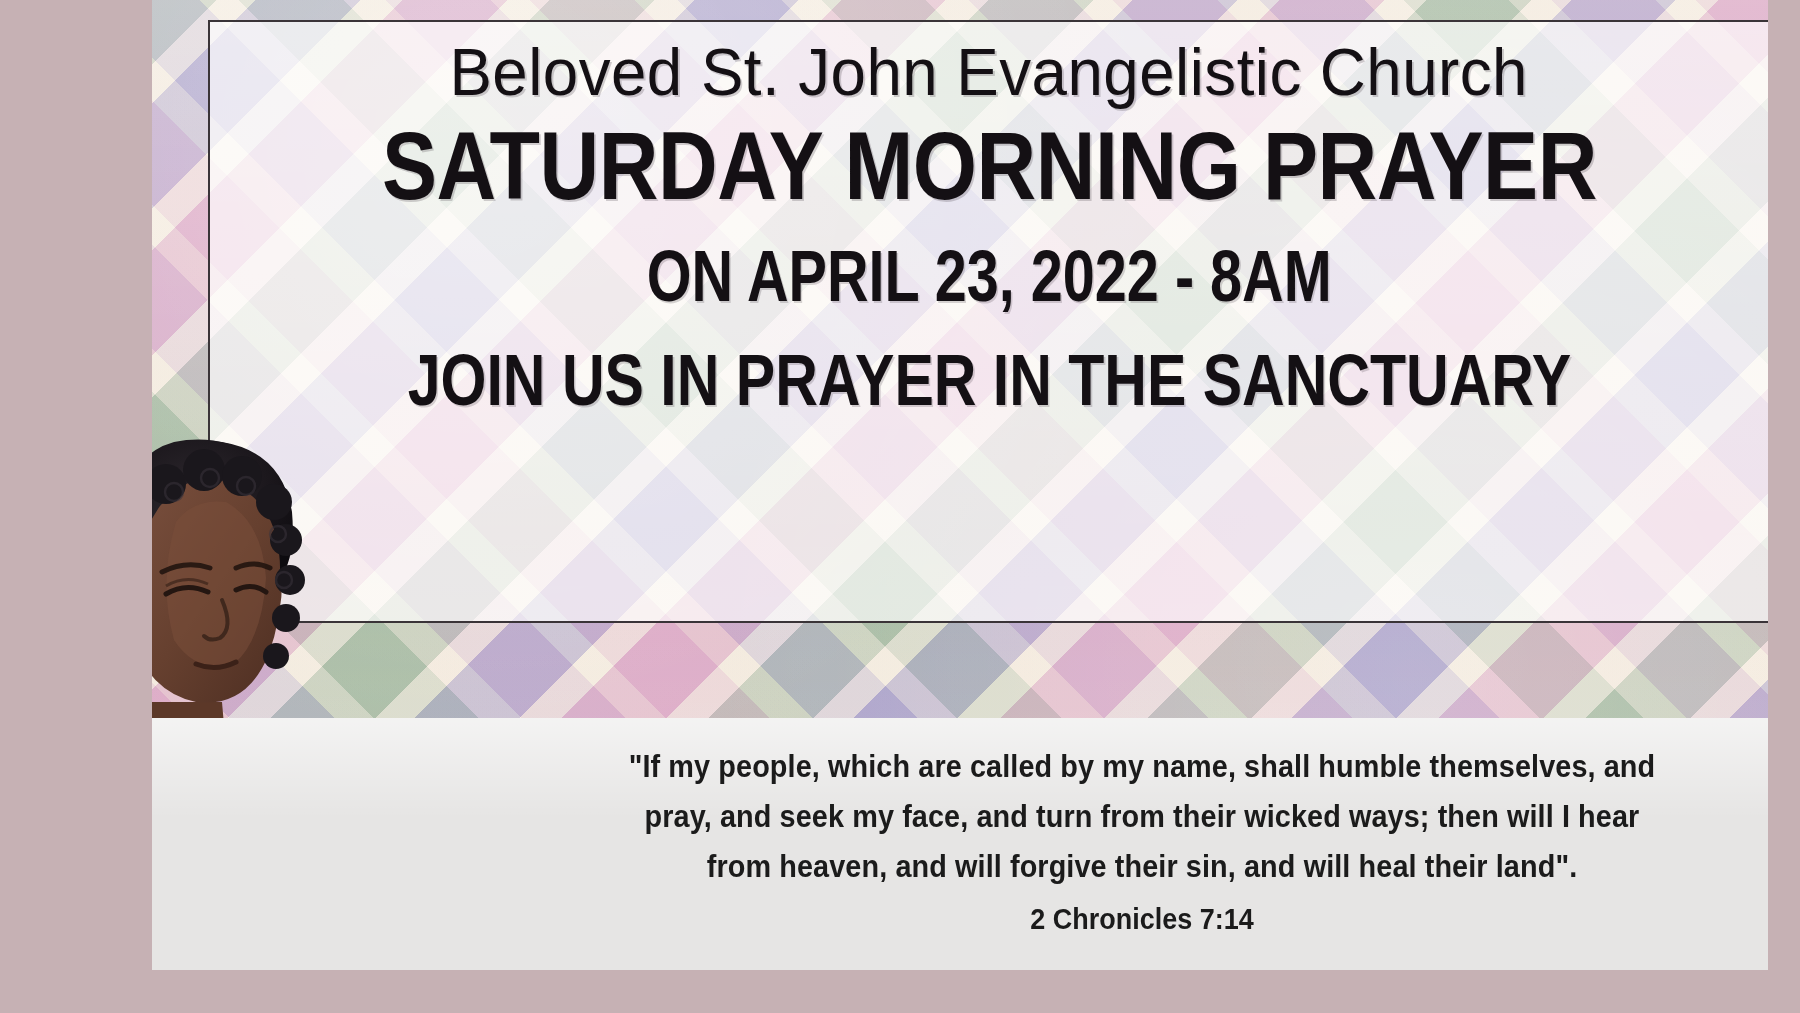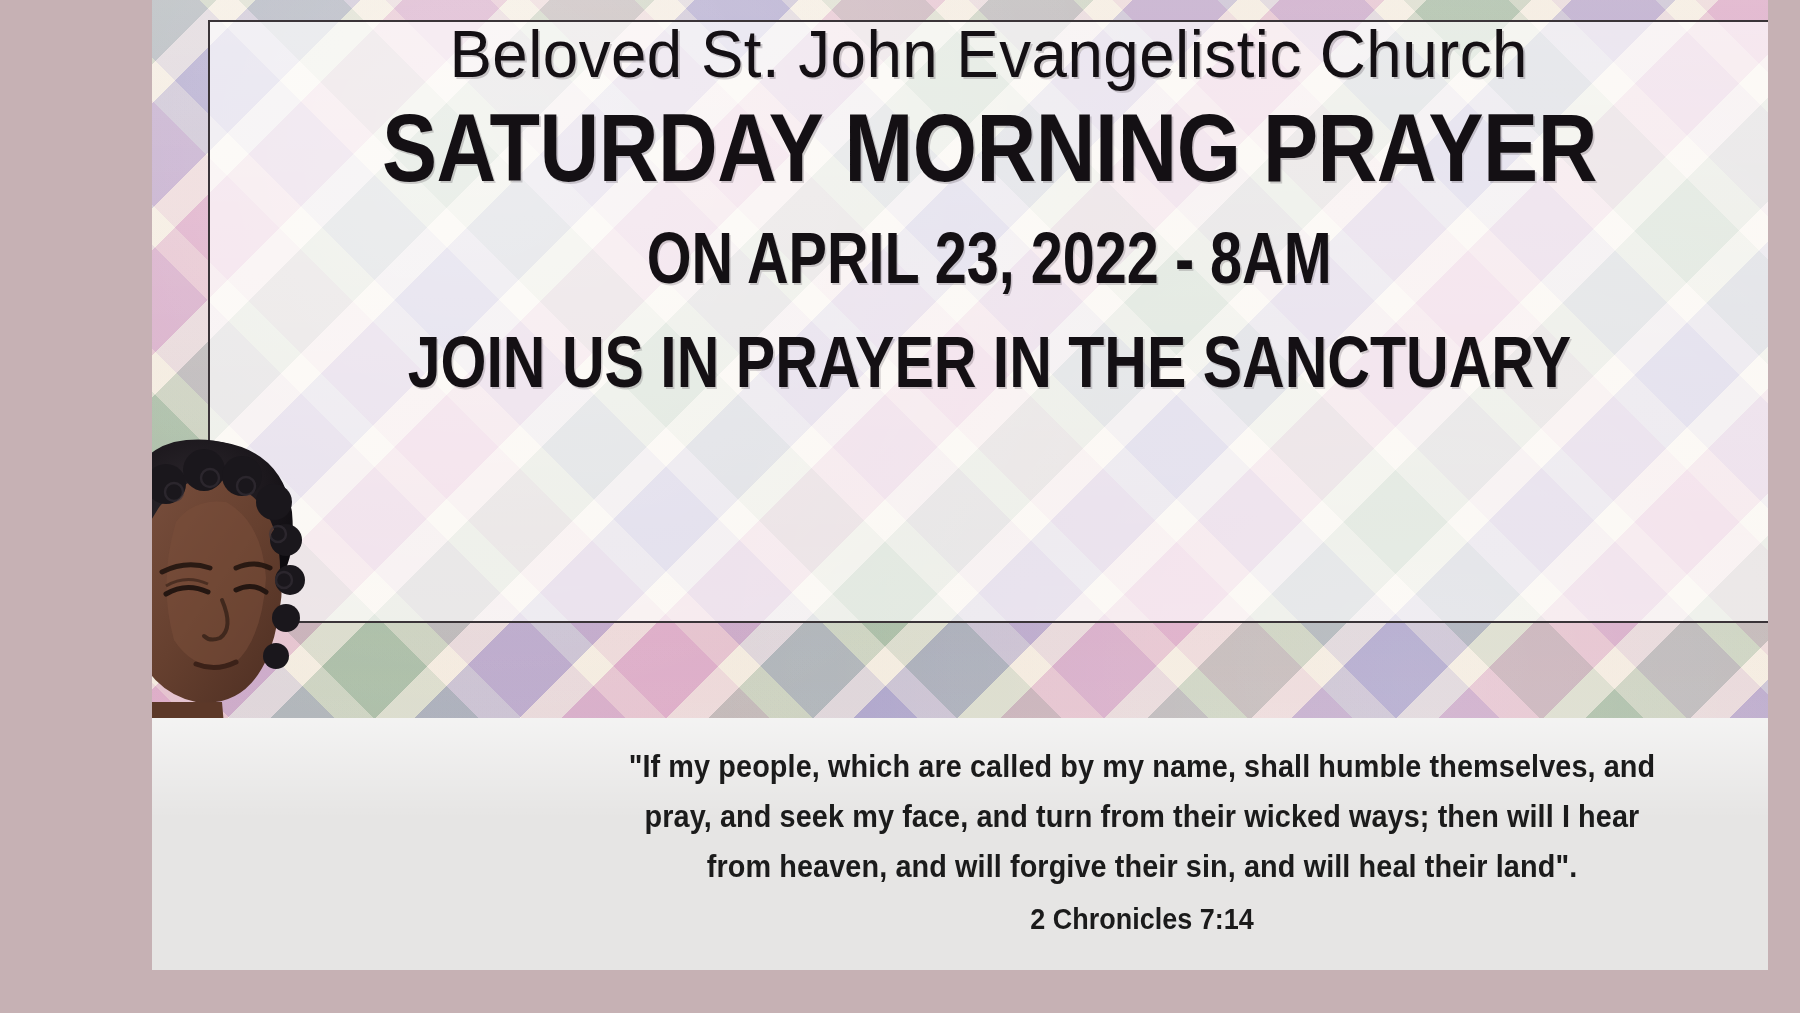--- a/index.html
+++ b/index.html
@@ -61,21 +61,21 @@
     border-right:none;
     box-sizing:border-box;
   }
   .panel-inner{position:absolute;inset:0;}
 
   
   .copy{
     position:absolute;left:208px;top:20px;width:1562px;height:603px;
     display:flex;flex-direction:column;justify-content:flex-start;
     align-items:center;text-align:center;color:#141014;
-    box-sizing:border-box;
+    padding-top:18px;box-sizing:border-box;
   }
   .church{
     font-family:"Liberation Sans", sans-serif;
     font-size:67px;line-height:1.0;font-weight:400;letter-spacing:.5px;
     transform:scaleX(.95);
     text-shadow:2px 2px 0 rgba(80,70,80,.25);
     margin:0 0 6px 0;white-space:nowrap;
   }
   .h1{
     font-family:"Liberation Sans Narrow","Liberation Sans", sans-serif;

